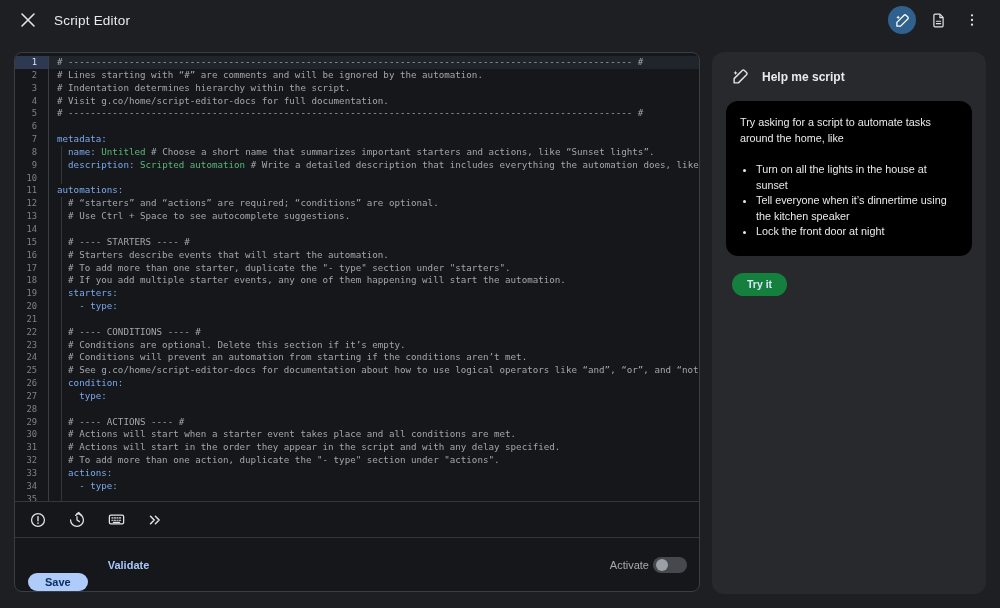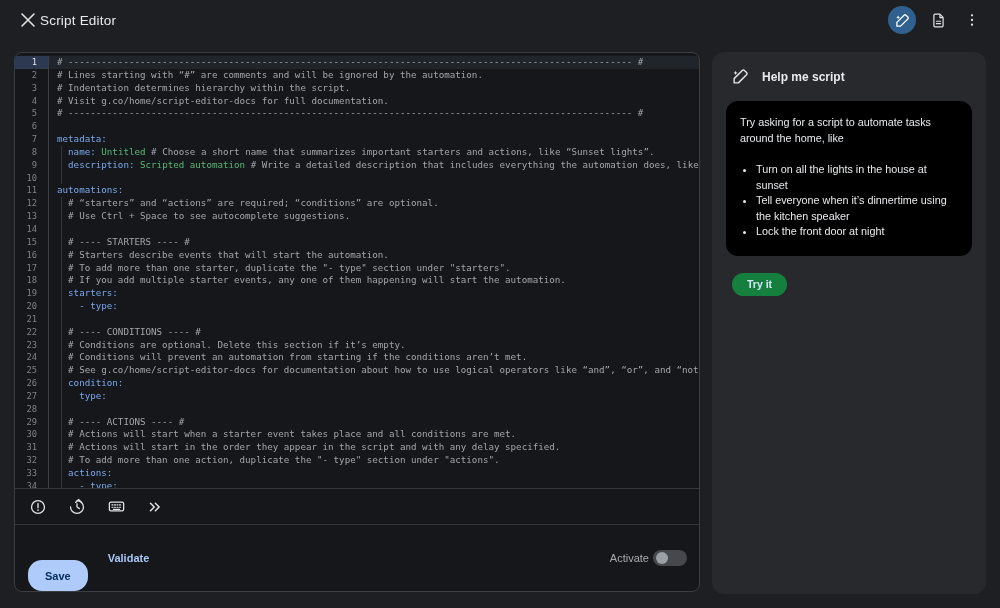--- a/index.html
+++ b/index.html
@@ -3,21 +3,21 @@
 <meta charset="utf-8">
 <style>
   * { margin:0; padding:0; box-sizing:border-box; }
   html,body { background:#141517; }
   .app { position:relative; width:1000px; height:608px; background:#1e1f22;
          font-family:"Liberation Sans", sans-serif; color:#e8eaed; overflow:hidden; }
 
   
   .topbar { position:absolute; top:0; left:0; right:0; height:40px;
             display:flex; align-items:center; justify-content:space-between; padding:0 16px; }
-  .topbar .left { display:flex; align-items:center; }
+  .topbar .left { display:flex; align-items:center; gap:14px; }
   .iconbtn { background:none; border:none; cursor:pointer; width:24px; height:24px;
              display:flex; align-items:center; justify-content:center; color:#e3e3e3; padding:0; }
   .title { font-size:13.5px; font-weight:400; color:#e8eaed; letter-spacing:.2px; }
   .topbar .right { display:flex; align-items:center; gap:10px; }
   .circlebtn { width:28px; height:28px; border-radius:50%; background:#30618e; border:none;
                display:flex; align-items:center; justify-content:center; cursor:pointer; color:#fff; }
 
   
   .editor-panel { position:absolute; left:14px; top:52px; width:686px; height:540px;
                   border:1px solid #3a3e44; border-radius:8px; background:#16171a;
@@ -37,21 +37,21 @@
   .seg-v { color:#58b878; }
   .seg-p { color:#c7cbd0; }
 
   .toolrow { flex:0 0 36px; border-top:1px solid #34373c; display:flex; align-items:center;
              gap:17px; padding:0 12px; }
   .toolrow .iconbtn { color:#e1e3e6; width:22px; height:22px; }
 
   .actionrow { flex:0 0 51px; border-top:1px solid #34373c; display:flex; align-items:center;
                justify-content:space-between; padding:0 12px 0 13px; }
   .actionrow .lgroup { display:flex; align-items:center; gap:14px; }
-  .savebtn { background:#aecbfa; color:#0b3060; border:none; border-radius:14px; height:31px;
+  .savebtn { background:#aecbfa; color:#0b3060; border:none; border-radius:14px; height:18px;
              padding:0 17px; font-size:11px; font-weight:700; font-family:"Liberation Sans",sans-serif; cursor:pointer;margin-top:35px; }
   .validatebtn { background:none; border:none; color:#a8c7fa; font-size:11px; font-weight:700;
                  font-family:"Liberation Sans",sans-serif; cursor:pointer; padding:0 6px; }
   .rgroup { display:flex; align-items:center; gap:4px; }
   .activate-label { font-size:11px; color:#a6abb2; }
   .toggle { width:34px; height:16px; border-radius:8px; background:#45484d; position:relative; cursor:pointer; }
   .toggle .thumb { position:absolute; left:3px; top:2px; width:12px; height:12px;
                    border-radius:50%; background:#9aa0a6; }
 
   

